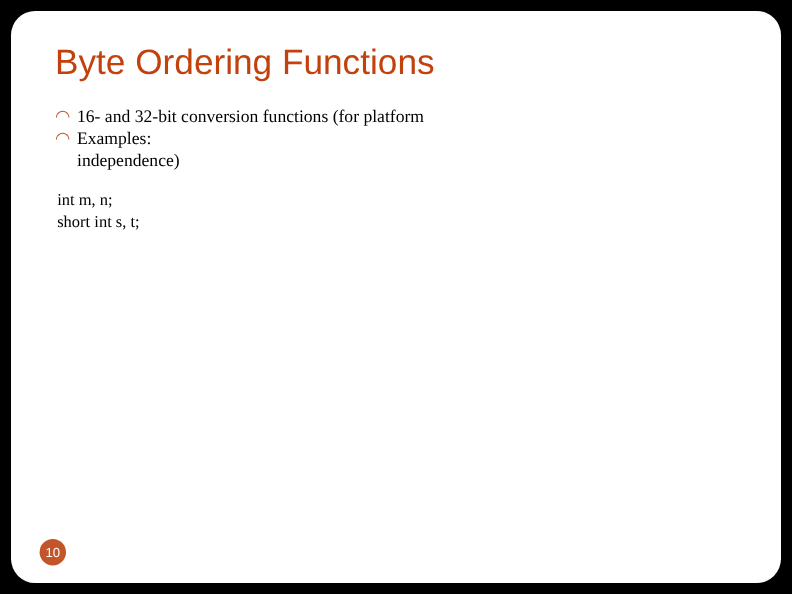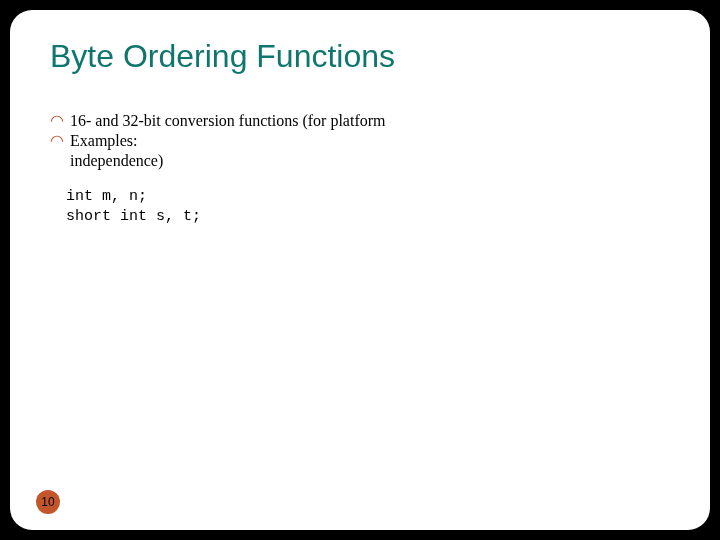--- a/index.html
+++ b/index.html
@@ -19,57 +19,57 @@
     width: 700px;
     height: 520px;
     background: #fff;
     border-radius: 22px;
     padding: 28px 40px 24px 40px;
   }
   .title {
     font-family: Arial, Helvetica, sans-serif;
     font-size: 32px;
     font-weight: 400;
-    color: #0f766e;
-    margin: 0 0 36px 0;
+    color: #c2410c;
+    margin: 0 0 22px 0;
   }
   .bullets {
     margin: 0 0 16px 0;
     padding: 0;
     font-size: 16px;
     line-height: 1.25;
   }
   .bullet-line {
     display: block;
   }
   .bullet-mark {
     color: #c3552b;
     font-family: Arial, sans-serif;
     display: inline-block;
     width: 20px;
   }
   .bullet-cont {
     padding-left: 20px;
   }
   .code {
-    font-family: Liberation Mono, monospace;
+    font-family: Liberation Serif, serif;
     font-size: 15px;
     line-height: 1.3;
     white-space: pre;
-    margin: 16px;
+    margin: 2px;
   }
   .page-num {
     position: absolute;
     left: 26px;
     bottom: 16px;
     width: 24px;
     height: 24px;
     border-radius: 50%;
     background: #c3552b;
-    color: #000000;
+    color: #ffffff;
     font-family: Arial, sans-serif;
     font-size: 12px;
     text-align: center;
     line-height: 24px;
   }
 </style>
 </head>
 <body>
 
 <div class="slide">

